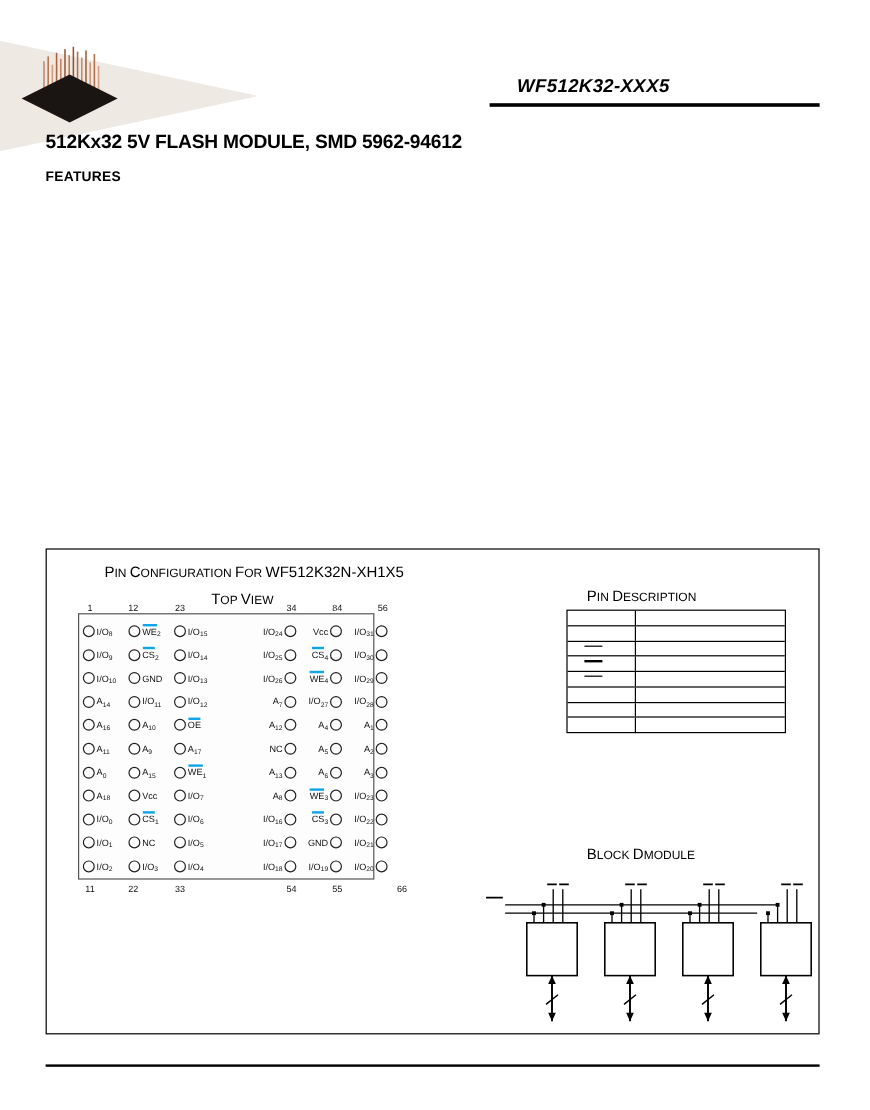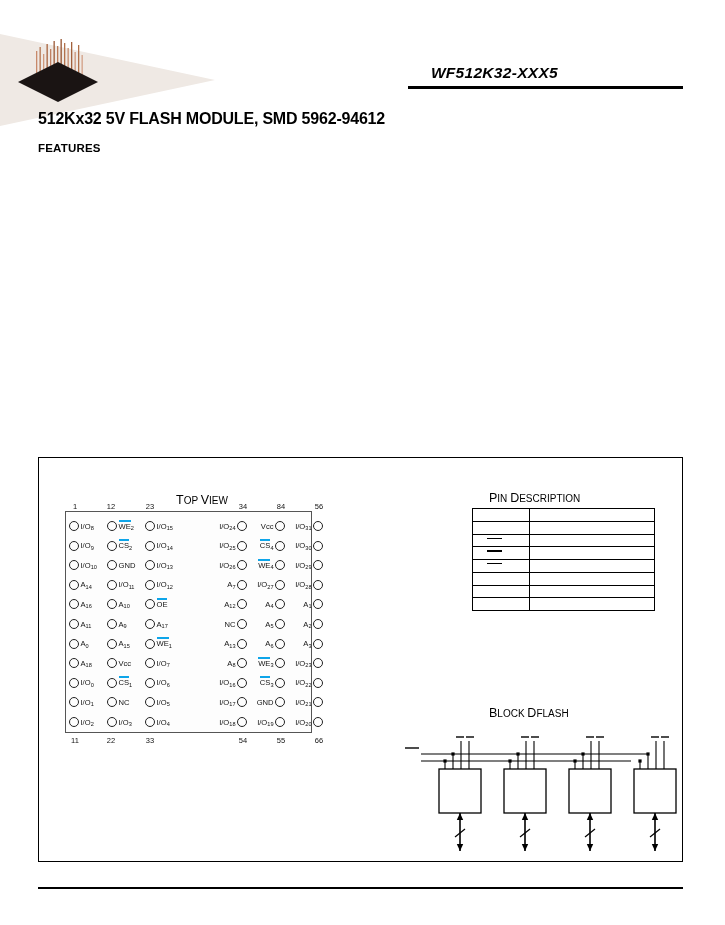--- a/index.html
+++ b/index.html
@@ -223,38 +223,41 @@
 
   <div id="part-number">WF512K32-XXX5</div>
   <div id="header-rule"></div>
 </div>
 
 <div id="doc-title">512Kx32 5V FLASH MODULE, SMD 5962-94612</div>
 <div id="features-heading">FEATURES</div>
 
 <div id="figure-box">
 
+  <div id="pinconfig-title" class="sc-head">
+    <span class="big">P</span><span class="sm">IN </span><span class="big">C</span><span class="sm">ONFIGURATION </span><span class="big">F</span><span class="sm">OR </span><span class="big">WF512K32N-XH1X5</span>
+  </div>
 
   <div id="topview-title" class="sc-head">
     <span class="big">T</span><span class="sm">OP </span><span class="big">V</span><span class="sm">IEW</span>
   </div>
 
   <div class="pin-num top" style="left:26px">1</div>
   <div class="pin-num top" style="left:62px">12</div>
   <div class="pin-num top" style="left:101px">23</div>
   <div class="pin-num top" style="left:194px">34</div>
   <div class="pin-num top" style="left:232px">84</div>
   <div class="pin-num top" style="left:270px">56</div>
 
   <div class="pin-num bot" style="left:26px">11</div>
   <div class="pin-num bot" style="left:62px">22</div>
   <div class="pin-num bot" style="left:101px">33</div>
   <div class="pin-num bot" style="left:194px">54</div>
   <div class="pin-num bot" style="left:232px">55</div>
-  <div class="pin-num bot" style="left:270px">66</div>
+  <div class="pin-num bot" style="left:286px">66</div>
 
   <div id="pin-package"></div>
   <div id="pin-grid">
       <div class="pin-cell left" style="left: 30px; top: 61px; width: 40px;">
         <span class="pin-circle"></span>
         <span class="pin-label">I/O<sub>8</sub></span>
       </div>
       <div class="pin-cell left" style="left: 68px; top: 61px; width: 40px;">
         <span class="pin-circle"></span>
         <span class="pin-label"><span class="ovl">WE</span><sub>2</sub></span>
@@ -555,21 +558,21 @@
         <div class="pd-c1"></div>
         <div class="pd-c2"></div>
       </div>
       <div class="pd-row">
         <div class="pd-c1"></div>
         <div class="pd-c2"></div>
       </div>
     </div>
 
   <div id="blockdiag-title" class="sc-head">
-    <span class="big">B</span><span class="sm">LOCK </span><span class="big">D</span><span class="sm">FLASH</span>
+    <span class="big">B</span><span class="sm">LOCK </span><span class="big">D</span><span class="sm">MODULE</span>
   </div>
   <div id="blockdiag-svg"><svg width="290" height="130" viewBox="0 0 290 130">
         <line x1="22" y1="31" x2="250" y2="31" stroke="#000" stroke-width="1.1"></line>
         <line x1="22" y1="38" x2="232" y2="38" stroke="#000" stroke-width="1.1"></line>
         <line x1="6" y1="25" x2="20" y2="25" stroke="#000" stroke-width="1.4"></line>
         <rect x="40" y="46" width="42" height="44" fill="#fff" stroke="#000" stroke-width="1.3"></rect>
         <line x1="46" y1="38" x2="46" y2="46" stroke="#000" stroke-width="1.1"></line>
         <line x1="54" y1="31" x2="54" y2="46" stroke="#000" stroke-width="1.1"></line>
         <line x1="62" y1="18" x2="62" y2="46" stroke="#000" stroke-width="1.1"></line>
         <line x1="70" y1="18" x2="70" y2="46" stroke="#000" stroke-width="1.1"></line>

